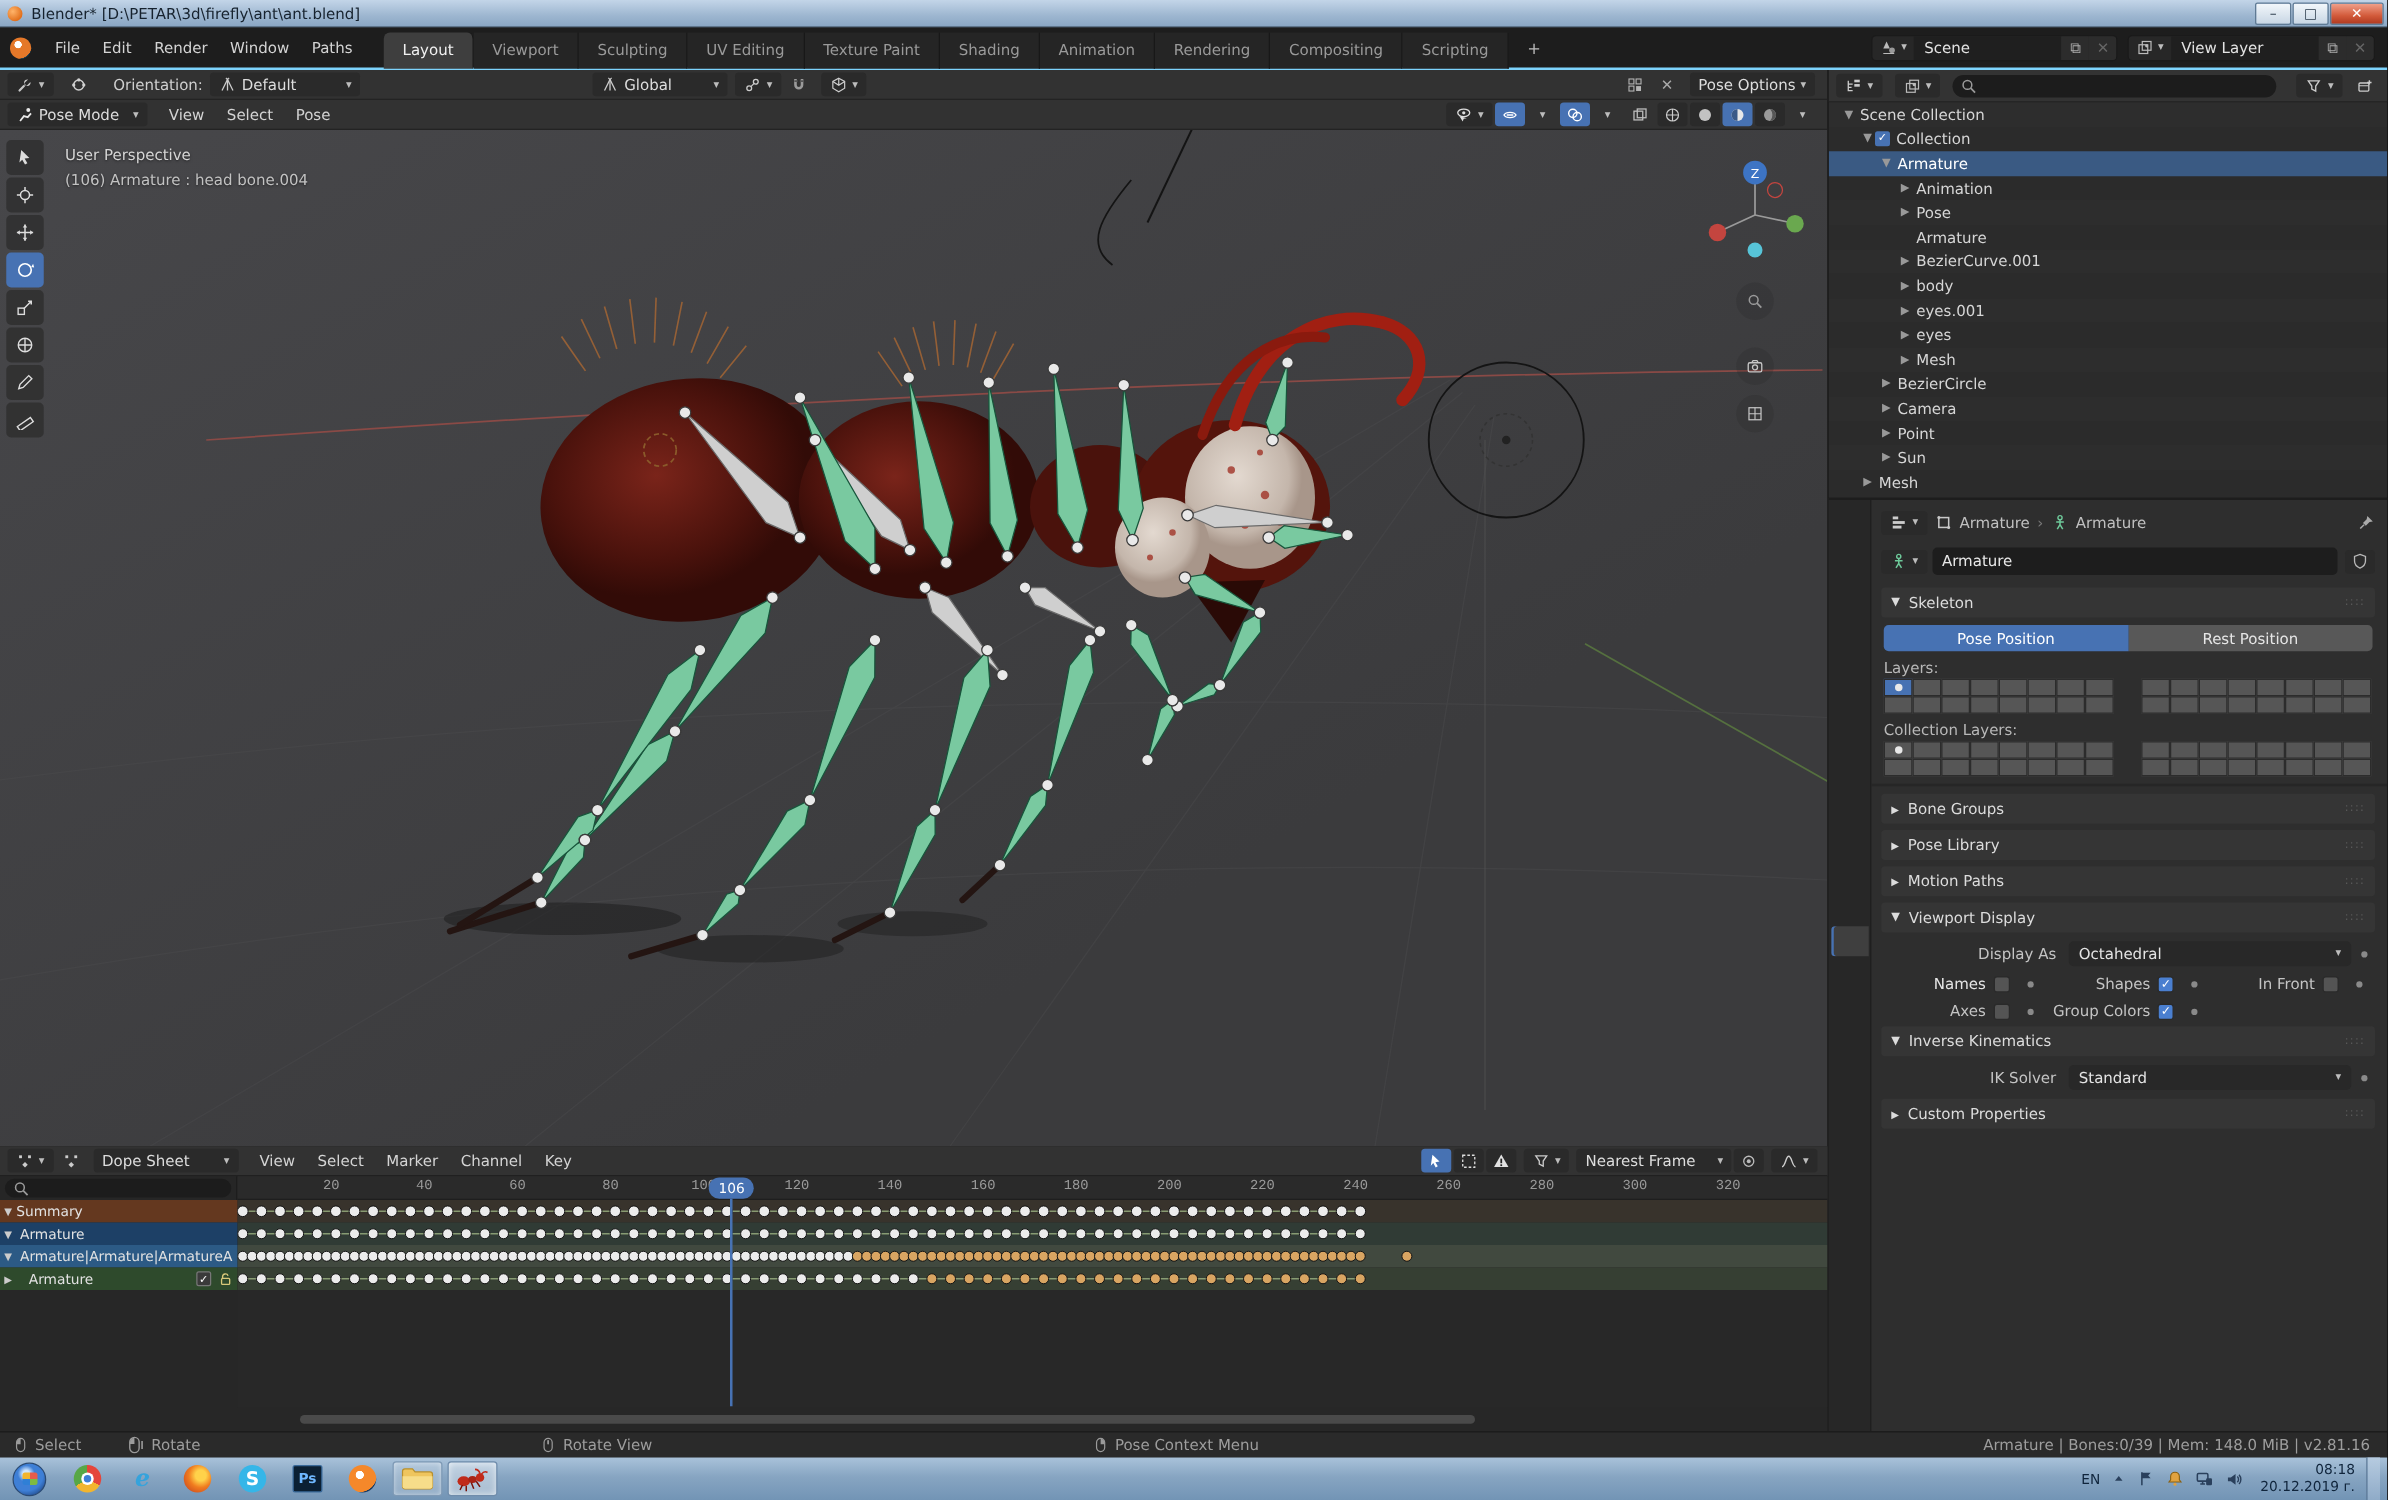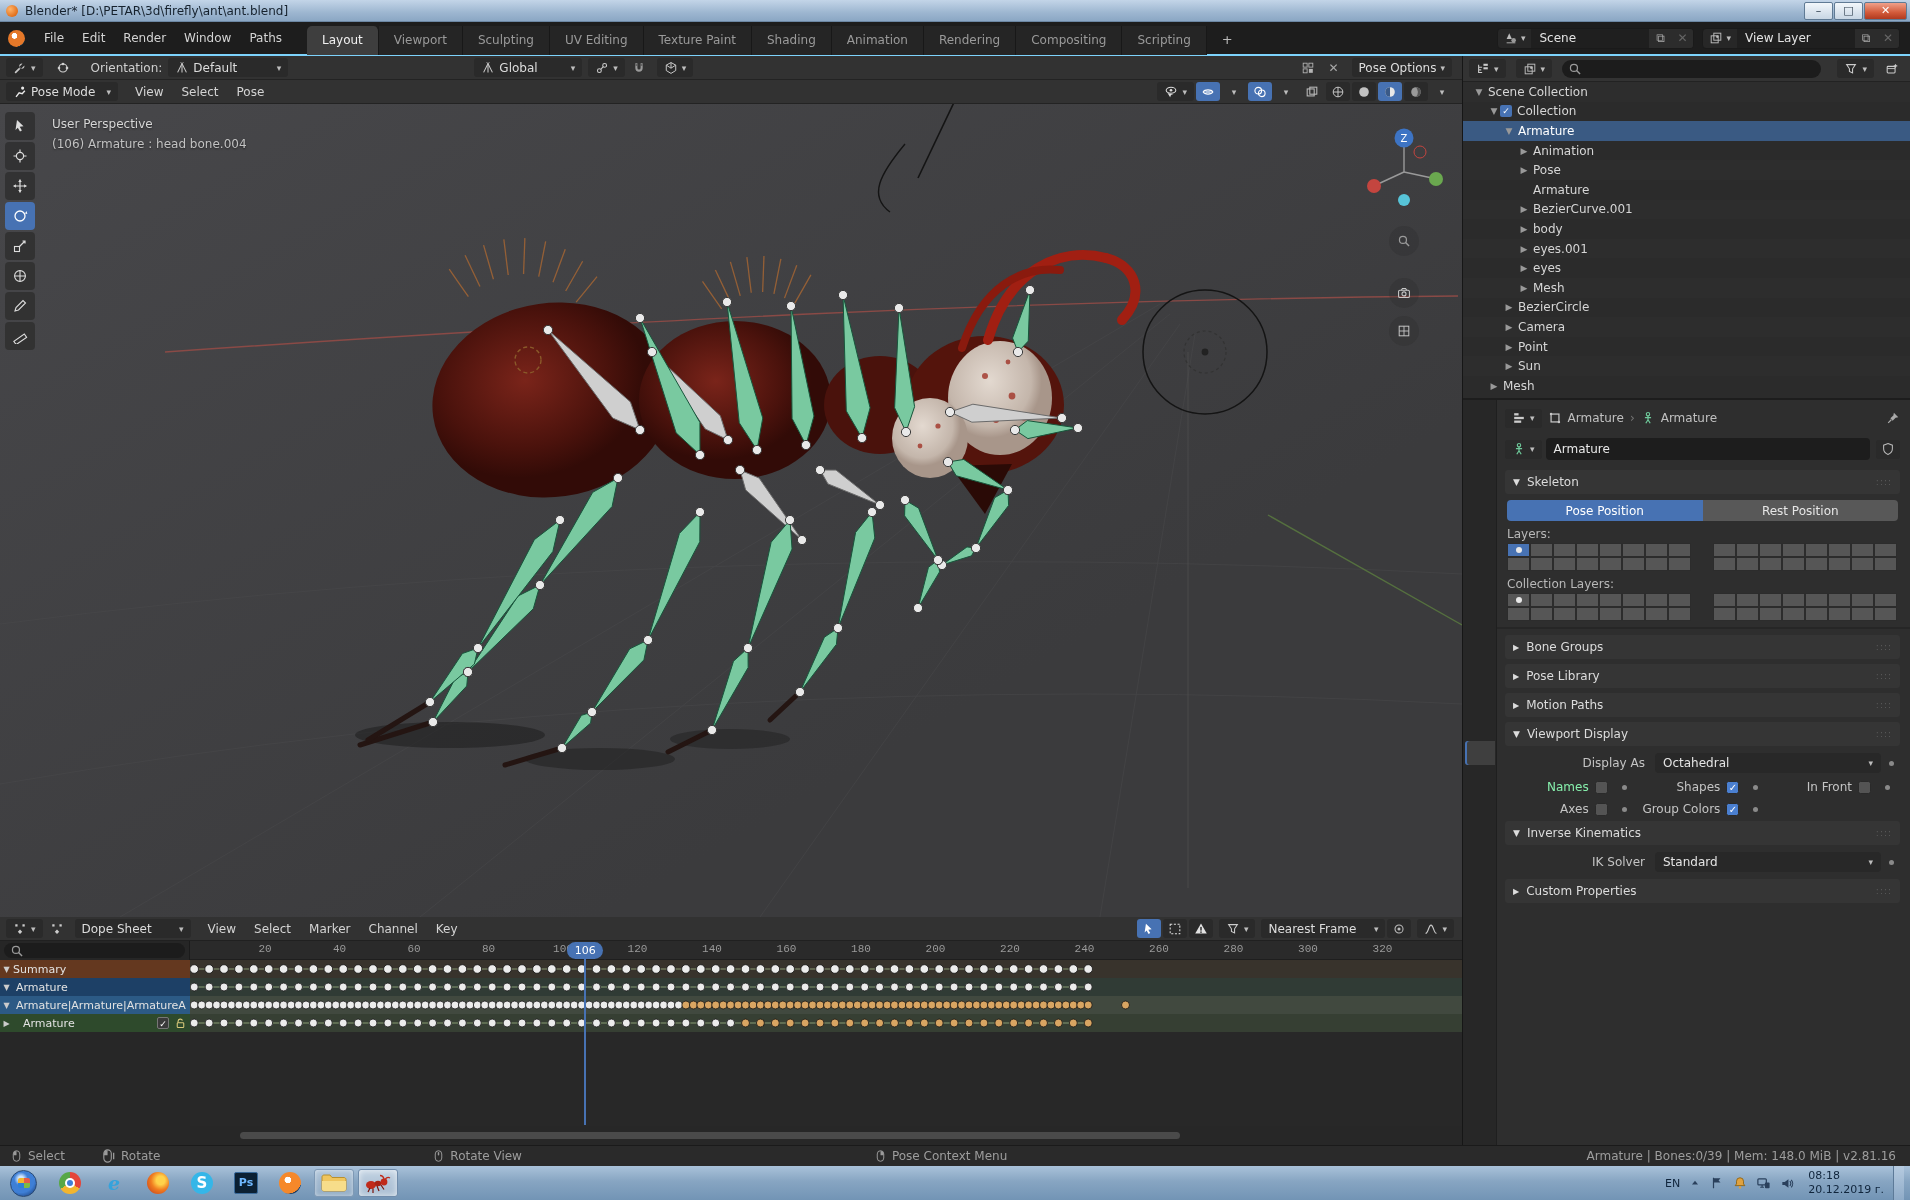--- a/index.html
+++ b/index.html
@@ -170,21 +170,21 @@
     background:radial-gradient(circle at 40% 32%, #cfe6ff 0 12%, #3e7fd6 30% 60%, #16366e 95%);
     border:1px solid #2a4a74; display:flex; align-items:center; justify-content:center; }
   .orbflag { width:12px; height:10px; background:
     conic-gradient(#e65c4a 0 25%, #7fbb42 0 50%, #2f7fd6 0 75%, #f2b52e 0); border-radius:2px; }
   .tapp { width:40px; height:28px; margin:0 2px; border-radius:3px; display:flex;
     align-items:center; justify-content:center; }
   .tapp.open { background:rgba(255,255,255,.22); border:1px solid #7e99b5; box-shadow:inset 0 0 4px rgba(255,255,255,.5); }
   .tapp.active { background:rgba(255,255,255,.38); border:1px solid #6f8cab; box-shadow:inset 0 0 6px rgba(255,255,255,.7); }
   .tray { margin-left:auto; display:flex; align-items:center; gap:9px; color:#10253c;
     font-size:11px; padding-right:6px; }
-  .clock { line-height:1.25; margin-left:4px; }
+  .clock { text-align:right; line-height:1.25; margin-left:4px; }
   .showdesk { width:11px; height:34px; border-left:1px solid #5d7causes; border-left:1px solid #5d7a98;
     background:linear-gradient(#b6cbe0,#8fabc8); }
   svg { display:block; }
 </style>
 </head>
 <body>
 
 <div class="screen">
 
   <div class="titlebar">
@@ -1168,21 +1168,21 @@
         <div class="fieldrow">
           <span class="frlabel">Display As</span>
           <span class="dd">
             <span>Octahedral</span>
               <span class="chev">▾</span>
           </span>
           <span class="adot"></span>
         </div>
         <div class="tgrid" id="vd-toggles">
             <span class="tcell">
-              <span style="color:#86efac">Names</span>
+              <span style="color:#e5e5e5">Names</span>
               <span class="cbx"></span>
               <span class="adot"></span>
             </span>
             <span class="tcell">
               <span style="color:#c4c4c4">Shapes</span>
               <span class="cbx checked">✓</span>
               <span class="adot"></span>
             </span>
             <span class="tcell">
               <span style="color:#c4c4c4">In Front</span>

